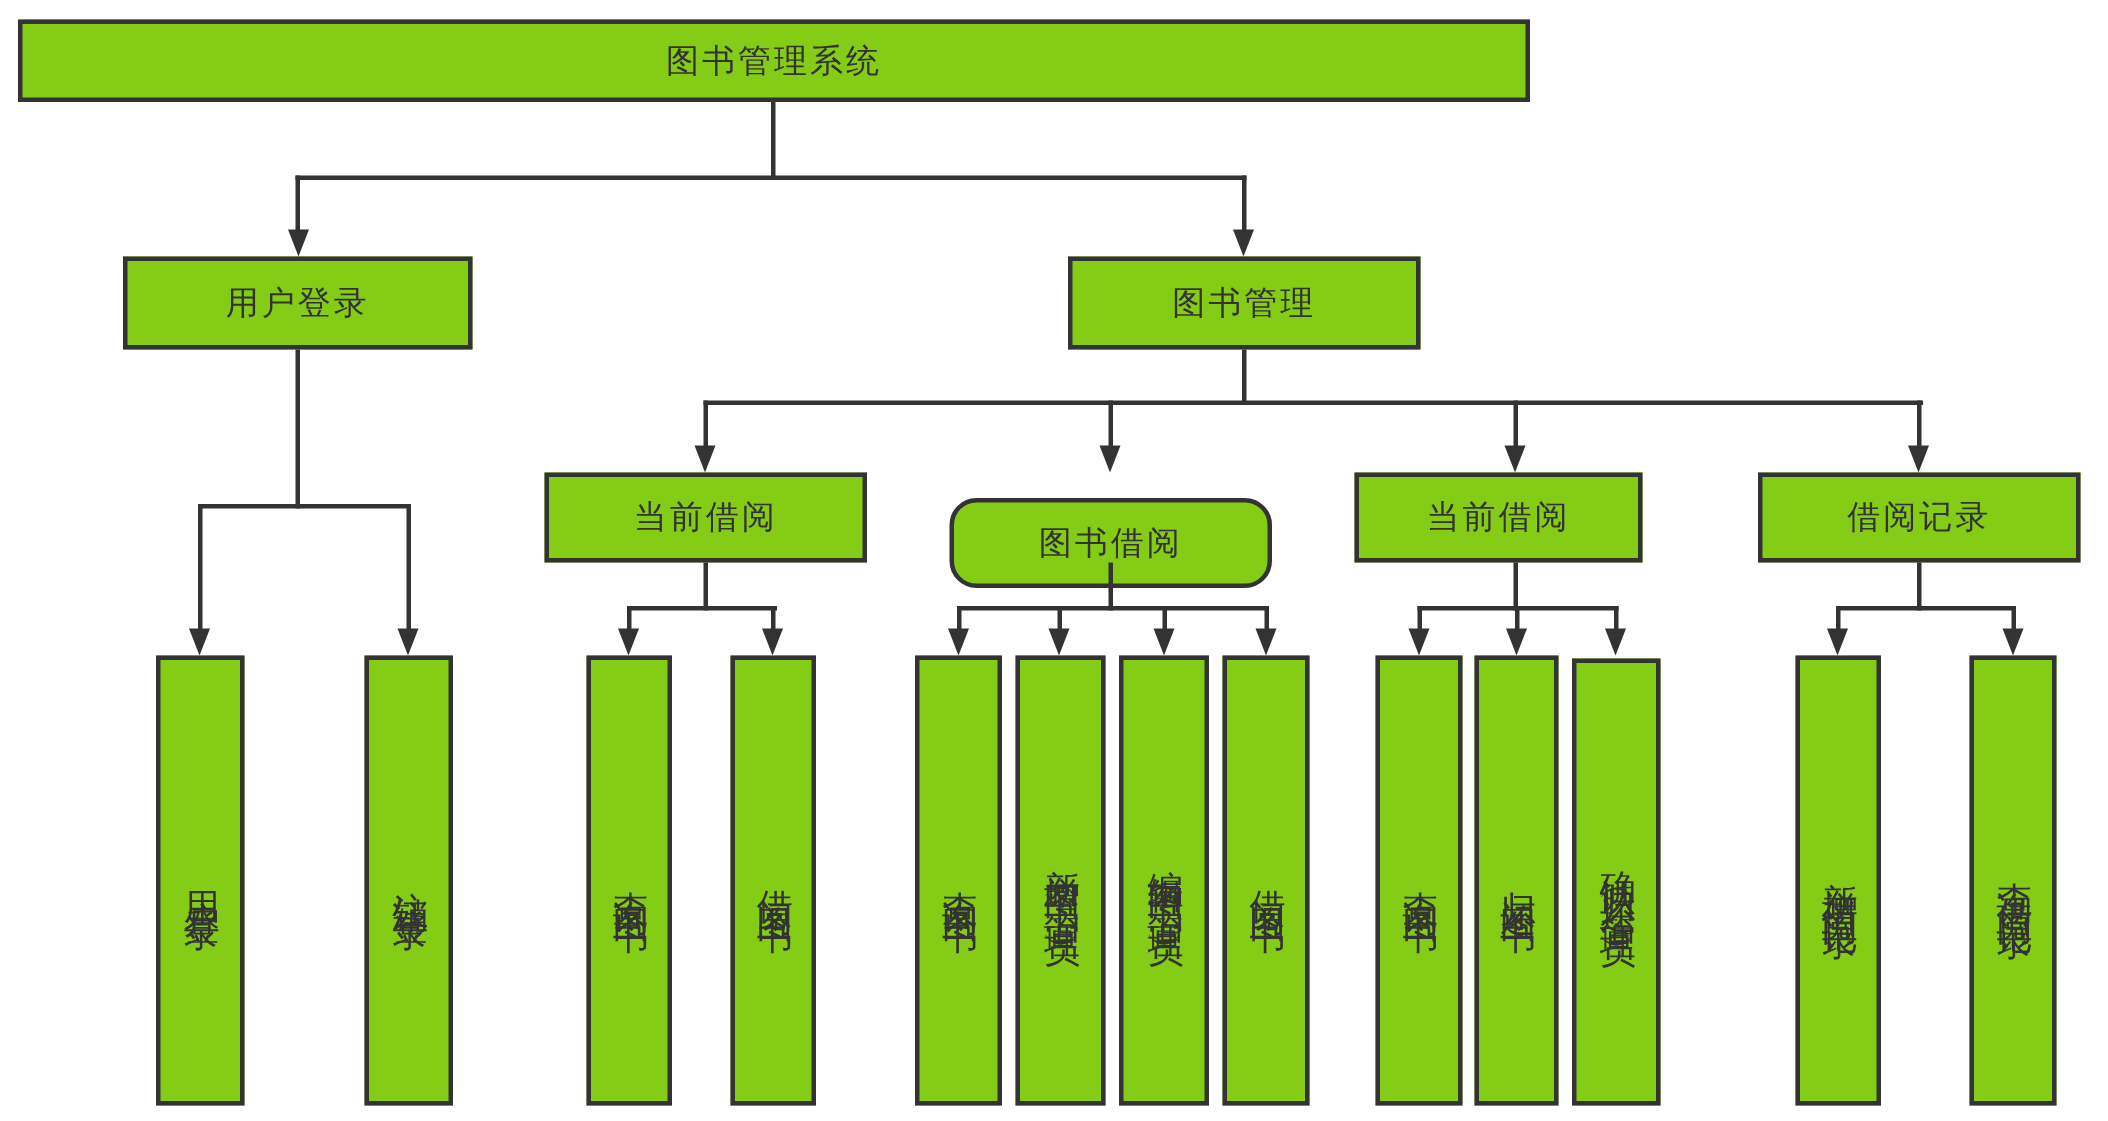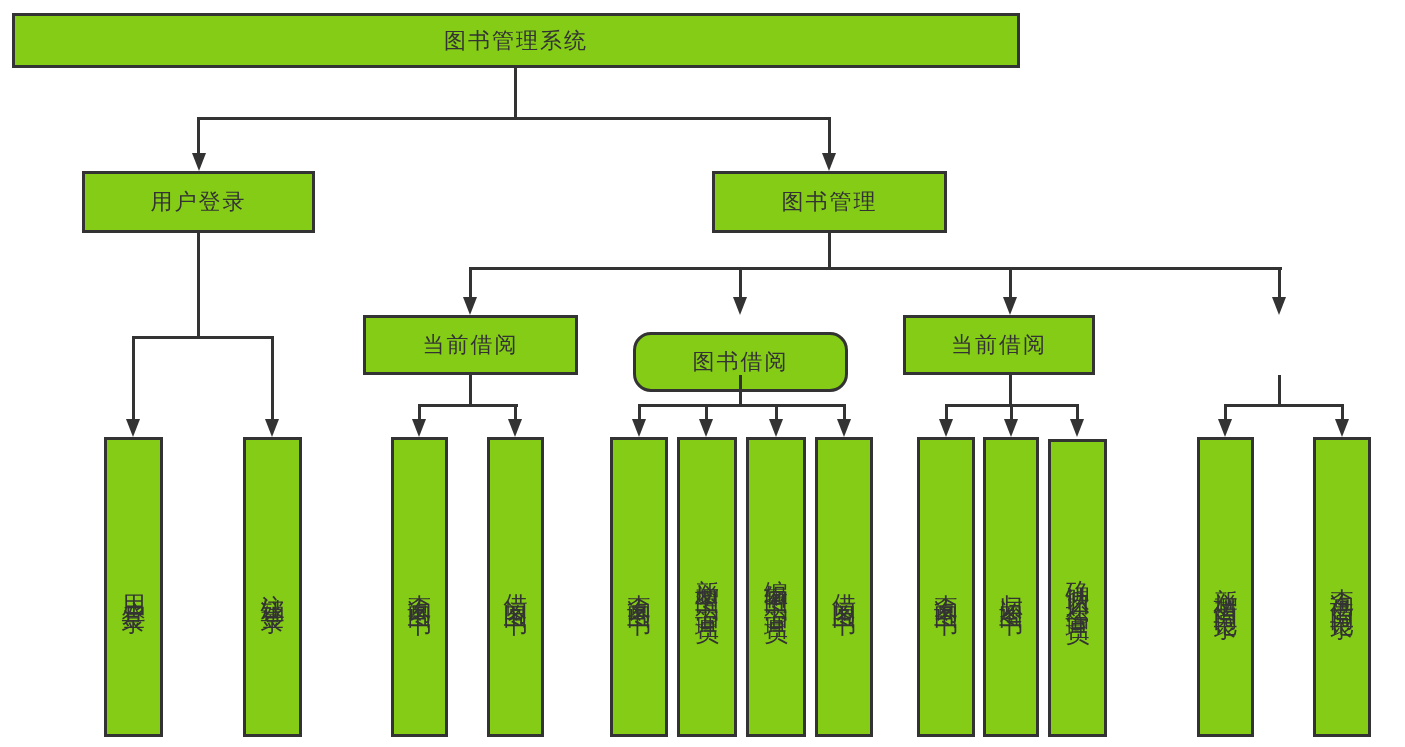--- a/index.html
+++ b/index.html
@@ -105,20 +105,23 @@
 
   <div class="box" style="left:363px; top:315px; width:215px; height:60px;">
     <span class="hlabel">当前借阅</span>
   </div>
   <div class="box" style="left:633px; top:332px; width:215px; height:60px;border-radius:18px;">
     <span class="hlabel">图书借阅</span>
   </div>
   <div class="box" style="left:903px; top:315px; width:192px; height:60px;">
     <span class="hlabel">当前借阅</span>
   </div>
+  <div class="box" style="left:1172px; top:315px; width:215px; height:60px;">
+    <span class="hlabel">借阅记录</span>
+  </div>
 
   <div class="line" style="left:469px; top:375px; width:3px; height:32px;"></div>
   <div class="line" style="left:418px; top:404px; width:100px; height:3px;"></div>
   <div class="line" style="left:418px; top:404px; width:3px; height:18px;"></div>
   <div class="line" style="left:514px; top:404px; width:3px; height:18px;"></div>
   <div class="arrow" style="left:412px; top:419px;"></div>
   <div class="arrow" style="left:508px; top:419px;"></div>
 
   <div class="line" style="left:739px; top:375px; width:3px; height:32px;"></div>
   <div class="line" style="left:638px; top:404px; width:208px; height:3px;"></div>

